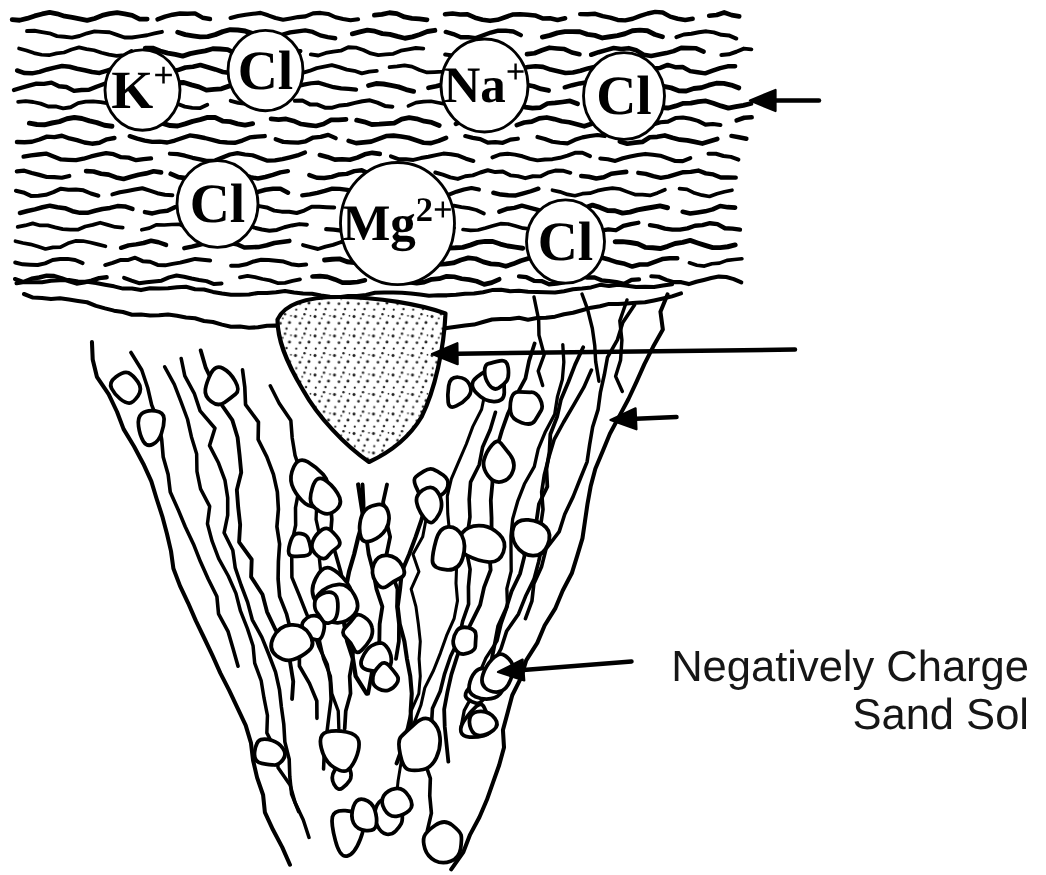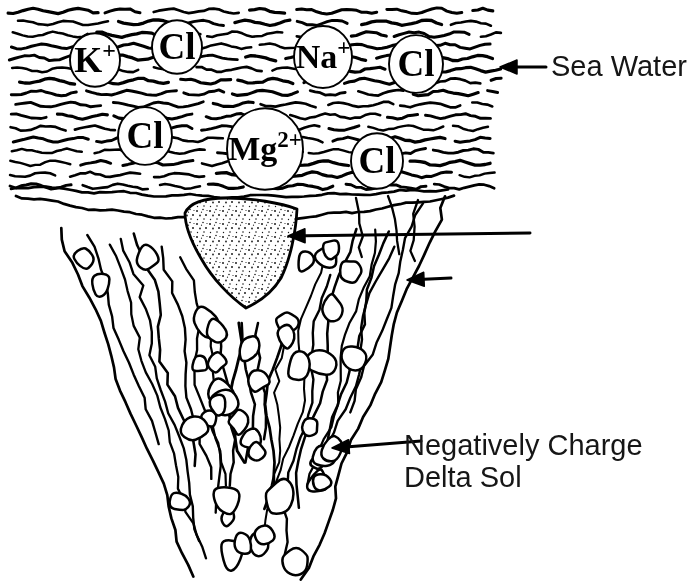--- a/index.html
+++ b/index.html
@@ -3,21 +3,21 @@
 <meta charset="utf-8">
 <style>
   html,body{margin:0;padding:0;background:#ffffff}
   #stage{position:relative;width:697px;height:583px;background:#ffffff;overflow:hidden;
          font-family:"Liberation Sans","DejaVu Sans",sans-serif}
   #art{position:absolute;left:0;top:0;display:block}
   .lbl{position:absolute;color:#161616;font-size:29px;line-height:1.1;white-space:nowrap}
   #lbl-sea{left:551px;top:51px}
   #lbl-delta{left:534px;top:217px}
   #lbl-river{left:458px;top:262px}
-  #lbl-sand{left:404px;top:429px;width:282px;text-align:left;white-space:normal;line-height:32px}
+  #lbl-sand{left:404px;top:429px;width:282px;text-align:right;white-space:normal;line-height:32px}
   #art text{font-family:"Liberation Serif","DejaVu Serif",serif;font-weight:bold;fill:#000000}
 </style>
 </head>
 <body>
 
 <div id="stage">
   <svg id="art" width="697" height="583" viewBox="0 0 697 583">
     <defs>
       <pattern id="stipple" width="13" height="13" patternUnits="userSpaceOnUse">
         <rect width="13" height="13" fill="#ffffff"></rect>
@@ -262,18 +262,17 @@
         <path d="M 500 67 L 517.0 60.0 L 517.0 74.0 Z" fill="#000000" stroke="#000000" stroke-width="1.5" stroke-linecap="round" stroke-linejoin="round"></path>
         <path d="M 530 233 L 305.0 235.8" fill="none" stroke="#000000" stroke-width="3" stroke-linecap="round" stroke-linejoin="round"></path>
         <path d="M 288 236 L 304.9 228.8 L 305.1 242.8 Z" fill="#000000" stroke="#000000" stroke-width="1.5" stroke-linecap="round" stroke-linejoin="round"></path>
         <path d="M 451 278 L 424.0 279.2" fill="none" stroke="#000000" stroke-width="3" stroke-linecap="round" stroke-linejoin="round"></path>
         <path d="M 407 280 L 423.7 272.2 L 424.3 286.2 Z" fill="#000000" stroke="#000000" stroke-width="1.5" stroke-linecap="round" stroke-linejoin="round"></path>
         <path d="M 421 441 L 348.9 446.7" fill="none" stroke="#000000" stroke-width="3" stroke-linecap="round" stroke-linejoin="round"></path>
         <path d="M 332 448 L 348.4 439.7 L 349.5 453.6 Z" fill="#000000" stroke="#000000" stroke-width="1.5" stroke-linecap="round" stroke-linejoin="round"></path>
       </g>
   </svg>
 
-  <div class="lbl" id="lbl-sea">Sea Water</div>
   <div class="lbl" id="lbl-sand">
     <div>Negatively Charge</div>
-    <div>Delta Sol</div>
+    <div>Sand Sol</div>
   </div>
 </div>
 
 </body></html>

